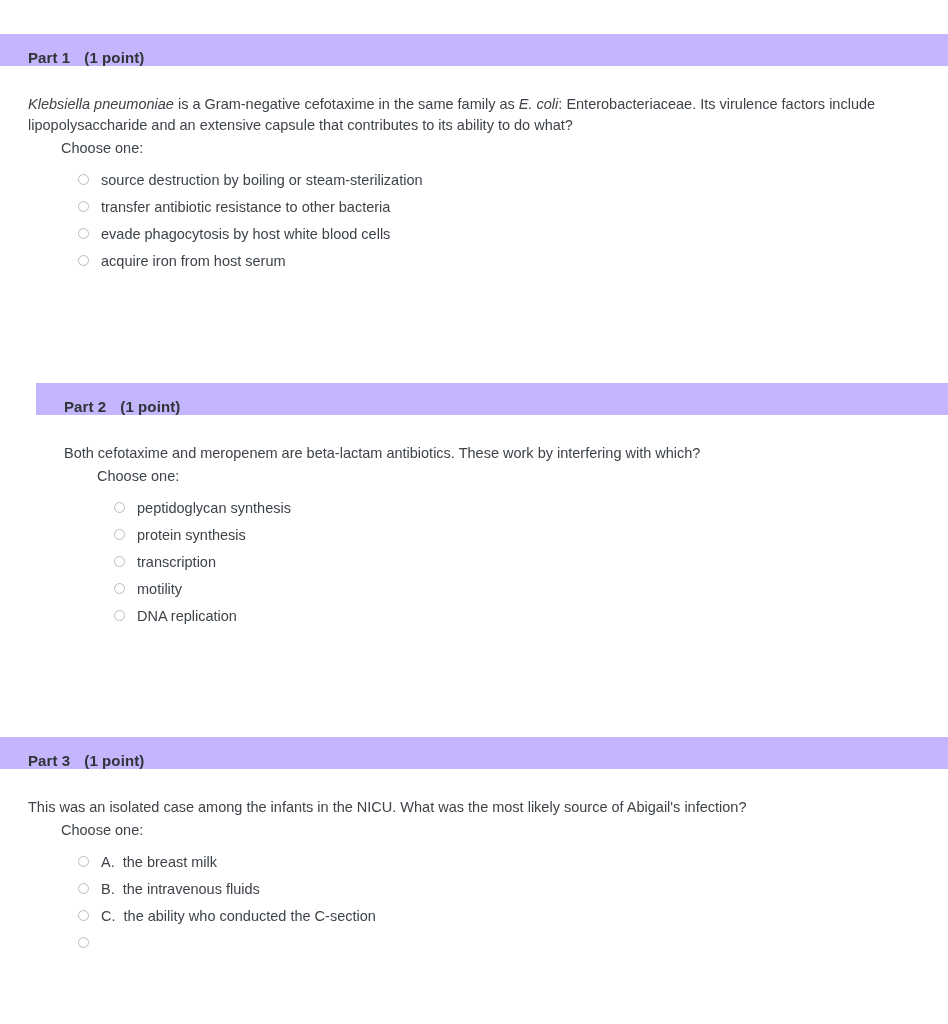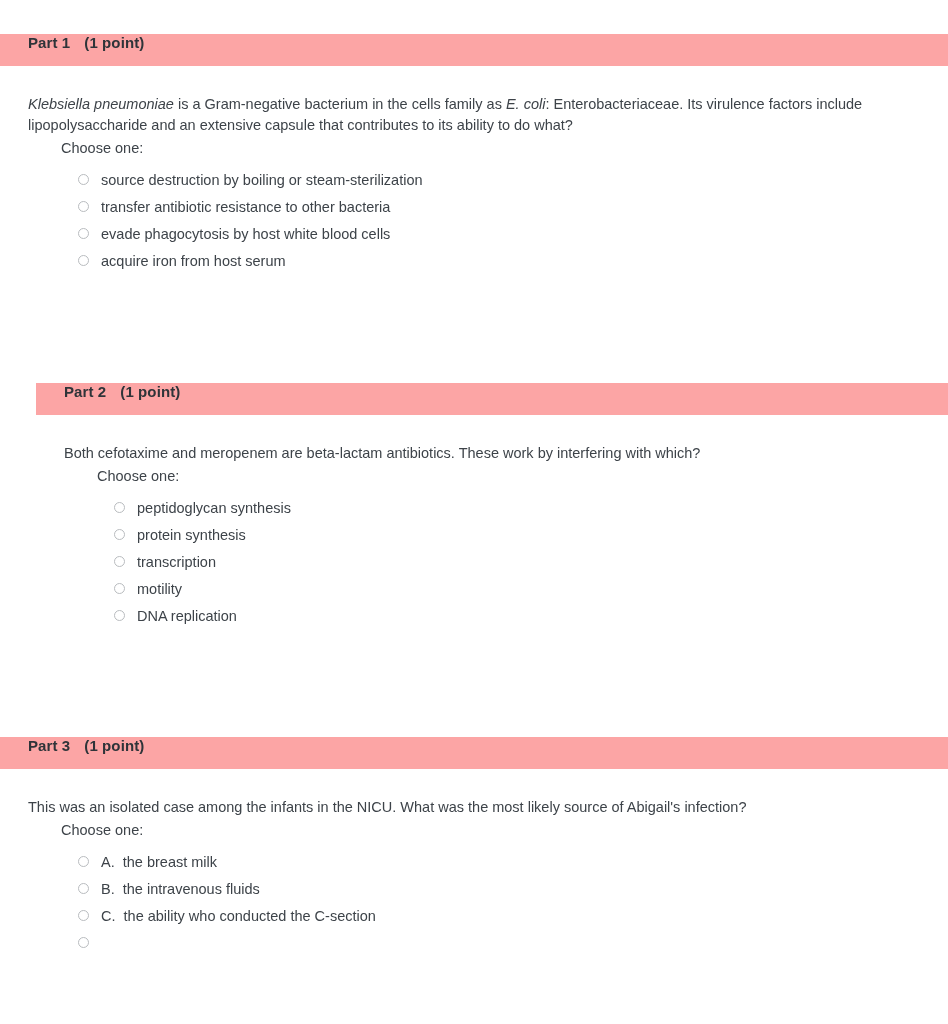--- a/index.html
+++ b/index.html
@@ -21,26 +21,26 @@
     width: 948px;
     height: 1024px;
     background: #ffffff;
   }
   .part {
     position: absolute;
     left: 0;
     width: 948px;
   }
   .part-header {
-    background: #fca5a5;
+    background: #c4b5fd;
     height: 32px;
     margin: 0;
     padding: 0;
     display: flex;
-    align-items: flex-start;
+    align-items: flex-end;
     padding-left: 28px;
     box-sizing: border-box;
   }
   .part-header .part-title {
     font-size: 15px;
     font-weight: bold;
     color: #2f3439;
     letter-spacing: 0.1px;
   }
   .part-header .part-points {
@@ -109,21 +109,21 @@
 <body>
 
 <div class="page">
 
   <section class="part" style="top:34px;">
     <div class="part-header">
       <span class="part-title">Part 1</span>
       <span class="part-points">(1 point)</span>
     </div>
     <div class="question-block" style="padding-top:28px;">
-      <p class="question-text"><i>Klebsiella pneumoniae</i><span> is a Gram-negative bacterium in the cells family as </span><i>E. coli</i><span>: Enterobacteriaceae. Its virulence factors include lipopolysaccharide and an extensive capsule that contributes to its ability to do what?</span></p>
+      <p class="question-text"><i>Klebsiella pneumoniae</i><span> is a Gram-negative cefotaxime in the same family as </span><i>E. coli</i><span>: Enterobacteriaceae. Its virulence factors include lipopolysaccharide and an extensive capsule that contributes to its ability to do what?</span></p>
       <p class="choose-one">Choose one:</p>
       <ul class="options">
         <li class="option-row">
           <span class="radio"></span>
           <span class="option-label">source destruction by boiling or steam-sterilization</span>
         </li>
         <li class="option-row">
           <span class="radio"></span>
           <span class="option-label">transfer antibiotic resistance to other bacteria</span>
         </li>

